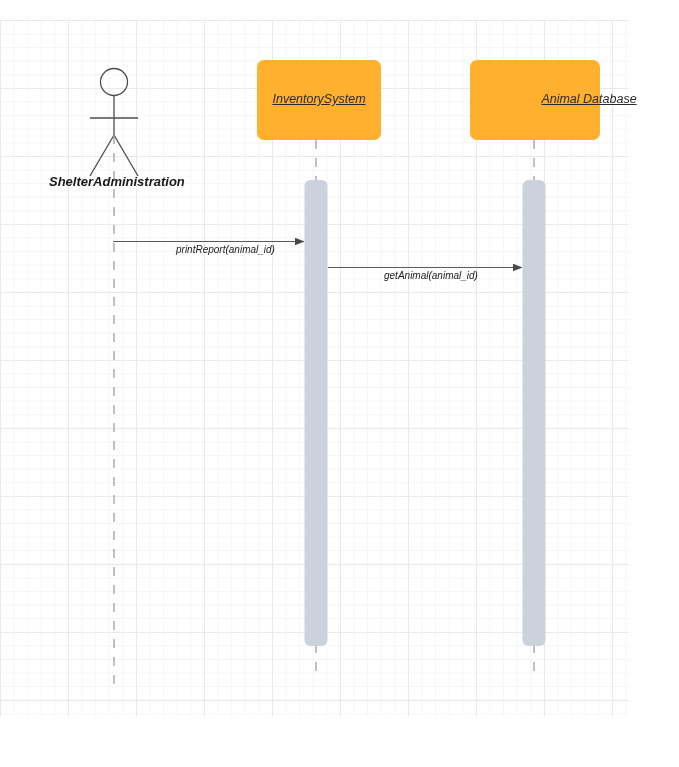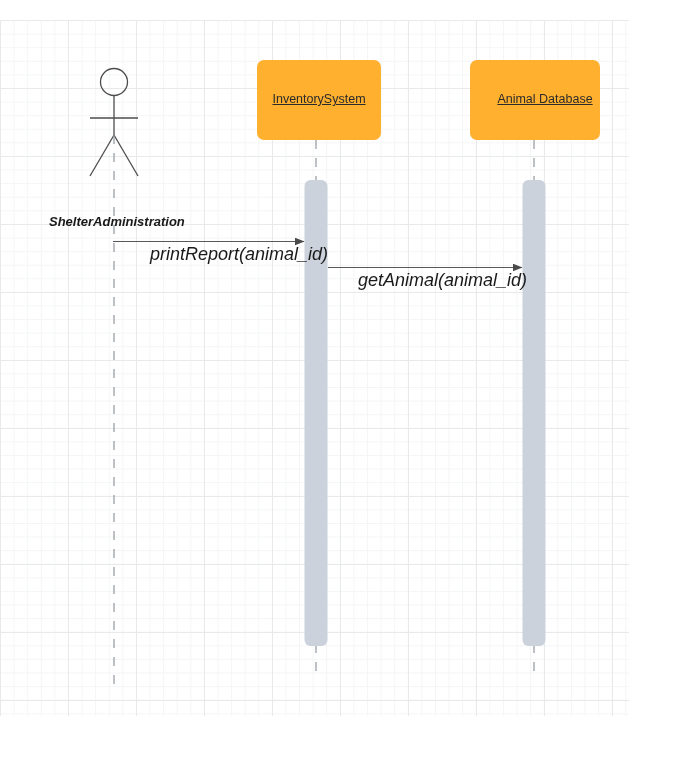--- a/index.html
+++ b/index.html
@@ -53,35 +53,36 @@
   }
 
   
   .lbl {
     position: absolute;
     white-space: nowrap;
     color: #1a1a1a;
   }
   .box-label {
     font-size: 12.5px;
+    font-style: italic;
     text-decoration: underline;
     text-align: center;
     color: #2b2b2b;
   }
   .actor-label {
     font-size: 13px;
     font-style: italic;
     font-weight: bold;
     color: #1a1a1a;
-    margin-top: 40px;
   }
   .msg-label {
-    font-size: 18px;
+    font-size: 10px;
     font-style: italic;
     color: #1a1a1a;
+    margin-left: 26px;
   }
 </style>
 </head>
 <body>
 
 <div id="canvas">
 
   <div id="grid"></div>
 
   <svg id="diagram" viewBox="0 0 679 767" xmlns="http://www.w3.org/2000/svg">
@@ -118,21 +119,21 @@
     </g>
 
     <g>
       <line x1="328" y1="267.5" x2="522" y2="267.5" stroke="#595959" stroke-width="1.2" marker-end="url(#arrowFilled)"></line>
     </g>
 
   </svg>
 
   <div class="lbl box-label" style="left:257px; top:92px; width:124px;">InventorySystem</div>
 
-  <div class="lbl box-label" style="left:470px; top:92px; width:150px;">Animal Database</div>
+  <div class="lbl box-label" style="left:470px; top:92px; width:150px;padding-left:44px;">Animal Database</div>
 
   <div class="lbl actor-label" style="left:49px; top:174px;">ShelterAdministration</div>
 
   <div class="lbl msg-label" style="left:150px; top:244px;">printReport(animal_id)</div>
 
   <div class="lbl msg-label" style="left:358px; top:270px;">getAnimal(animal_id)</div>
 
 </div>
 
 </body></html>

